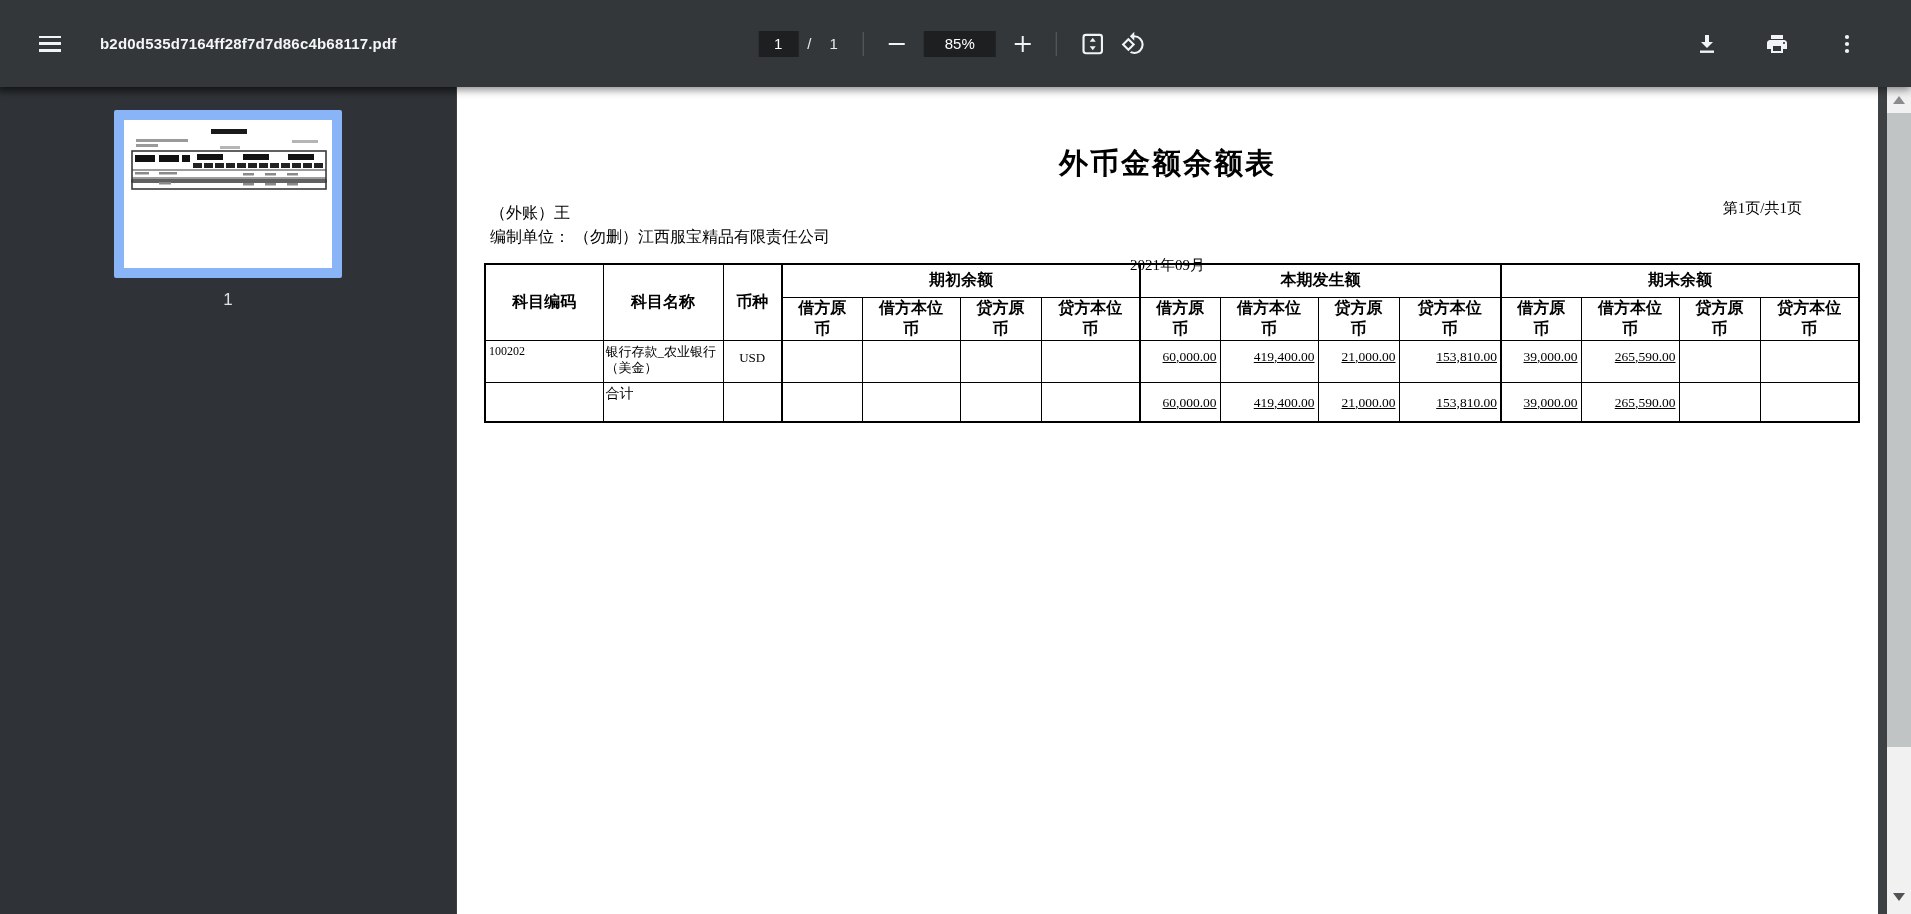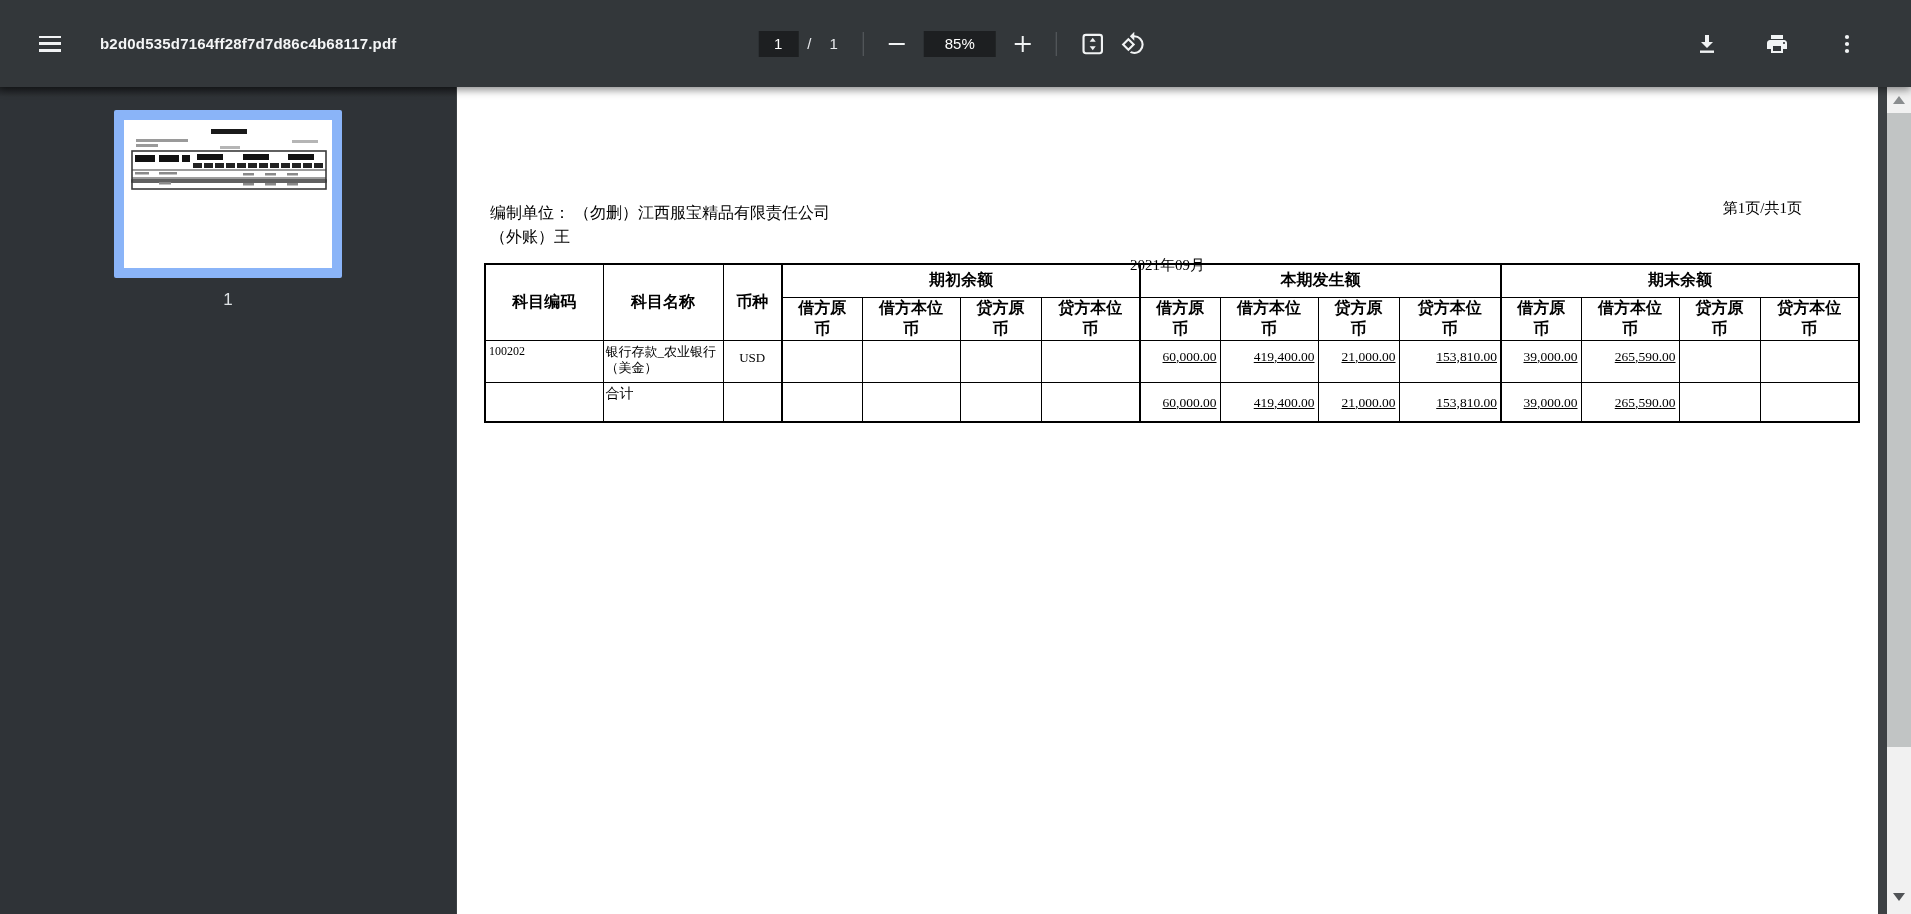--- a/index.html
+++ b/index.html
@@ -188,23 +188,24 @@
         <rect x="141" y="63" width="11" height="2.5" fill="#8a8a8a"></rect>
         <rect x="163" y="63" width="11" height="2.5" fill="#8a8a8a"></rect>
       </svg>
     </div>
   </div>
   <div class="thumb-num">1</div>
 </aside>
 
 <main class="viewer">
   <div class="pdf-page">
+    <div class="doc-title">外币金额余额表</div>
     <div class="doc-prepared">
+      <span>（外账）王</span>
       <span>编制单位： （勿删）江西服宝精品有限责任公司</span>
-      <span>（外账）王</span>
     </div>
     <div class="doc-pageinfo">第1页/共1页</div>
     <div class="doc-period">2021年09月</div>
 
     <table class="doc-table">
       <colgroup>
         <col style="width:118px">
           <col style="width:120px">
           <col style="width:59px">
         <col style="width:80px">

